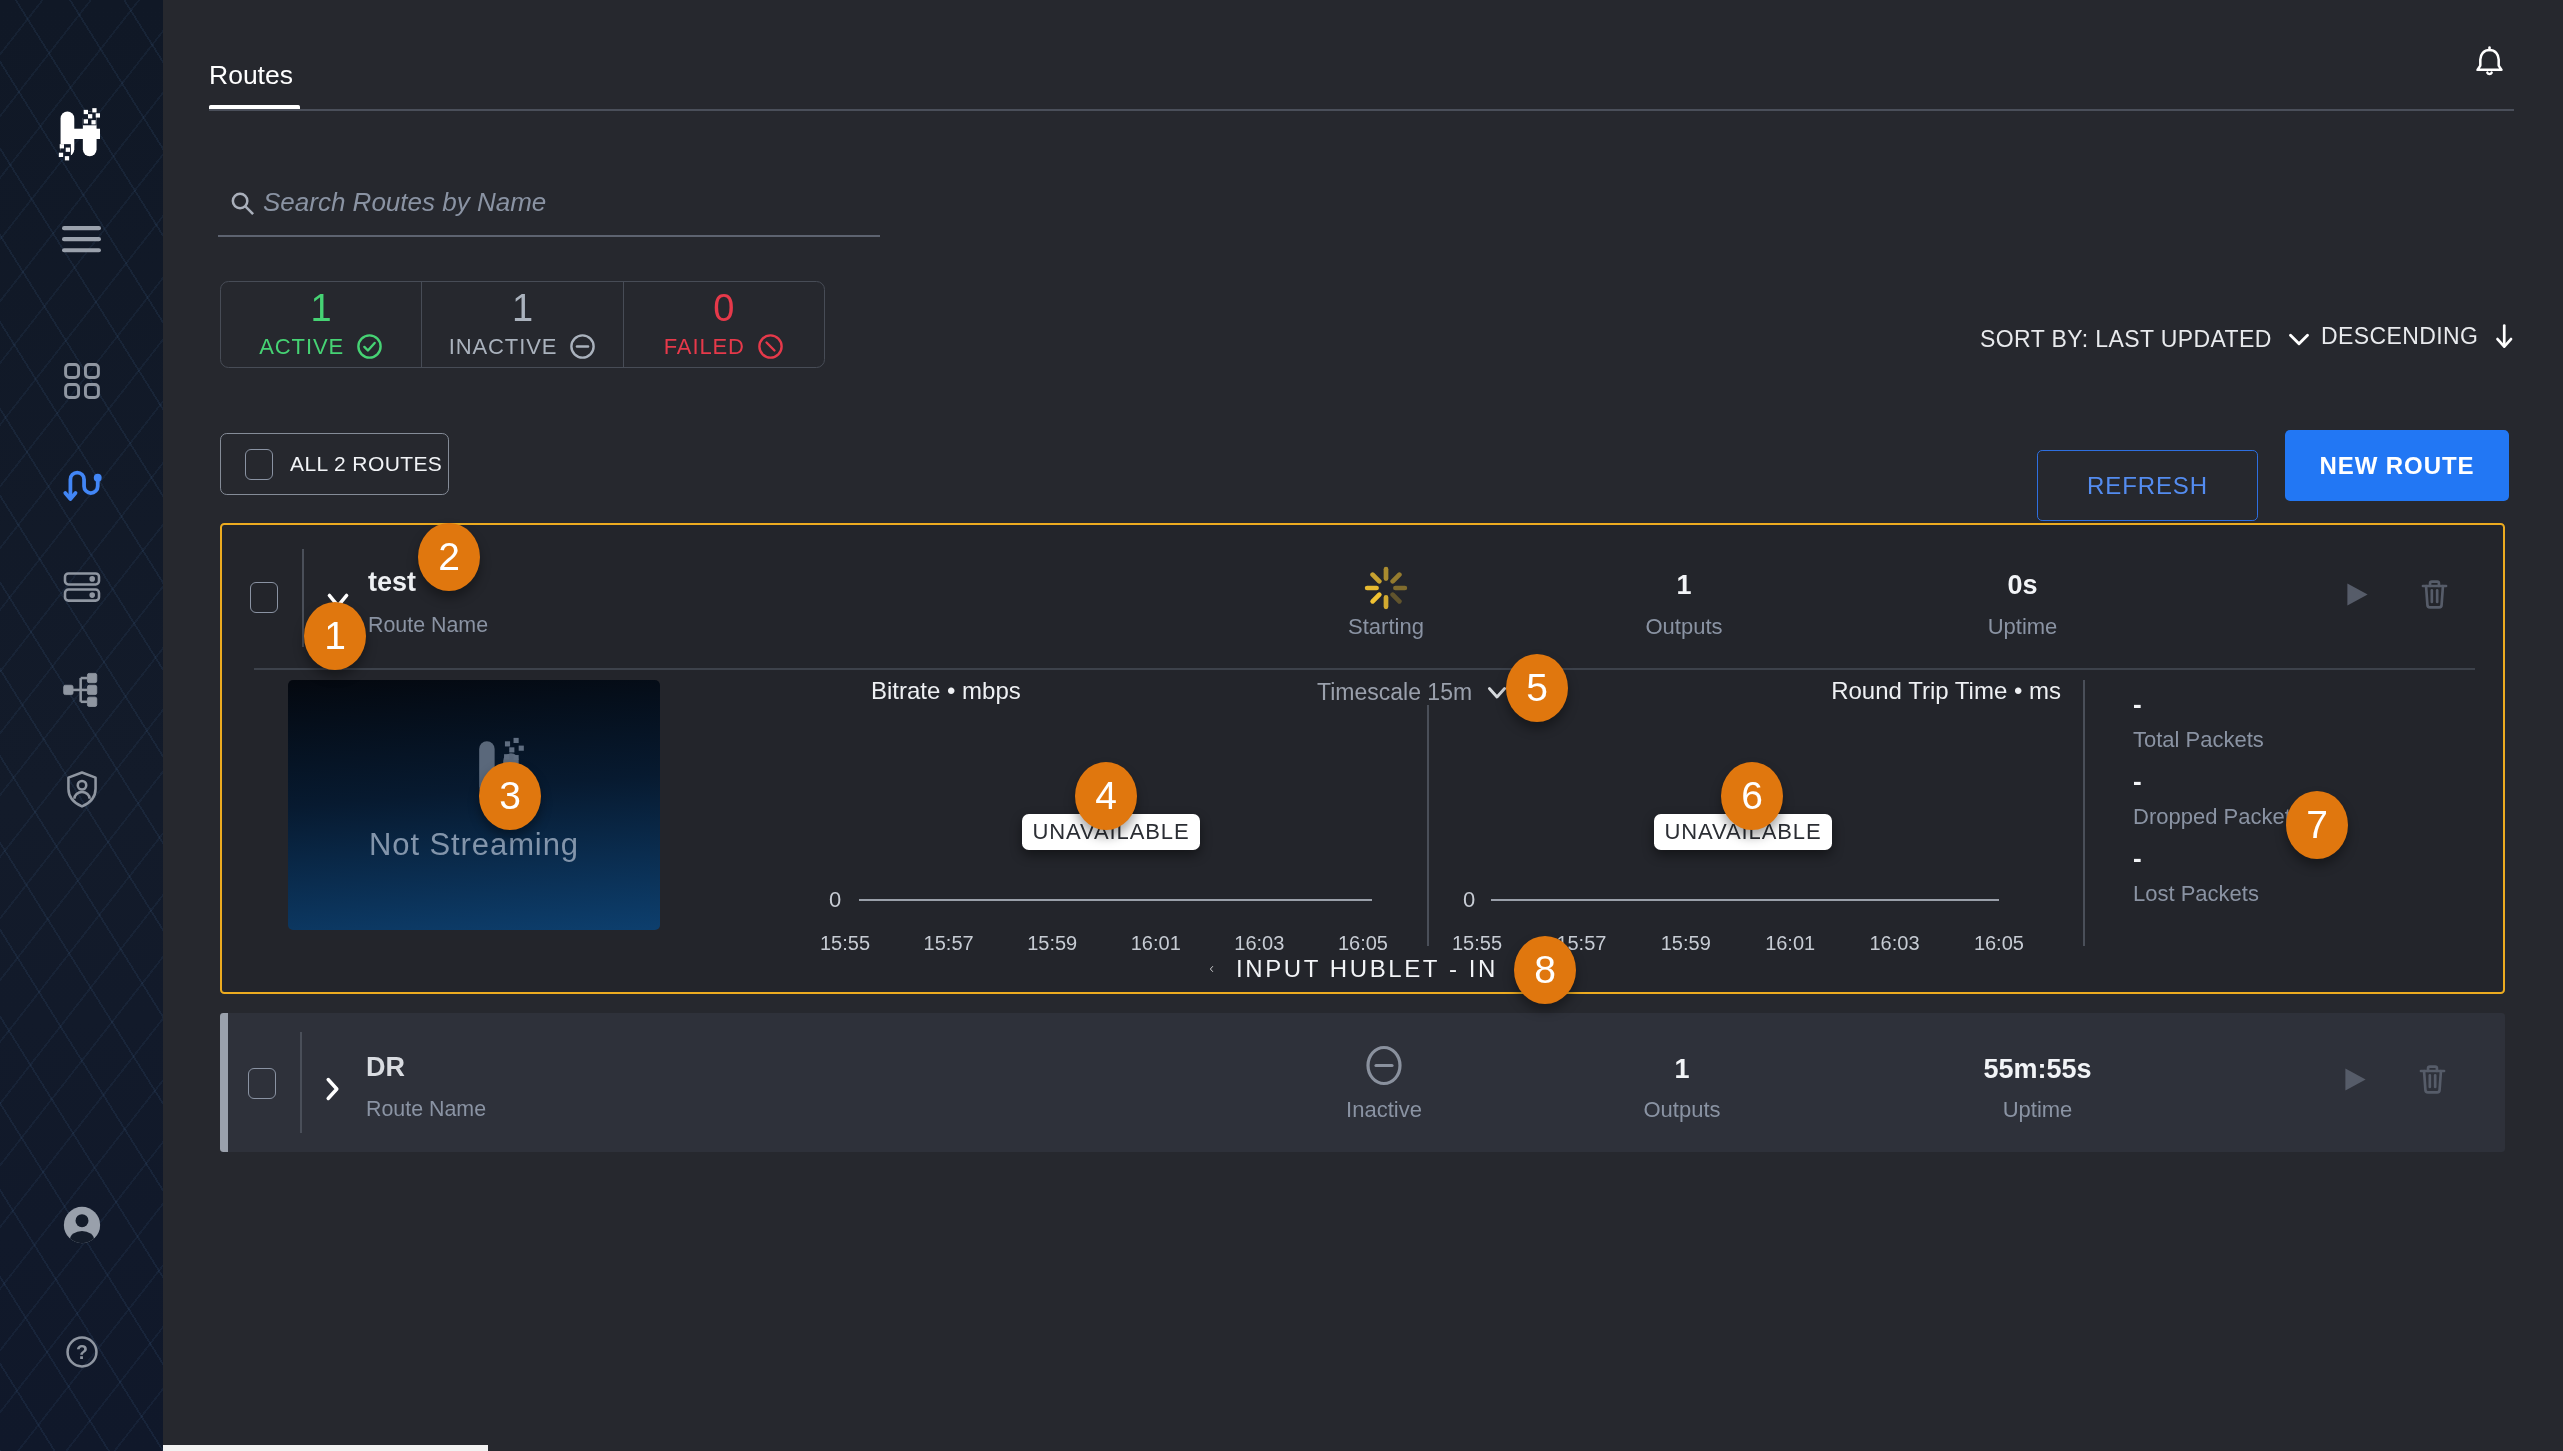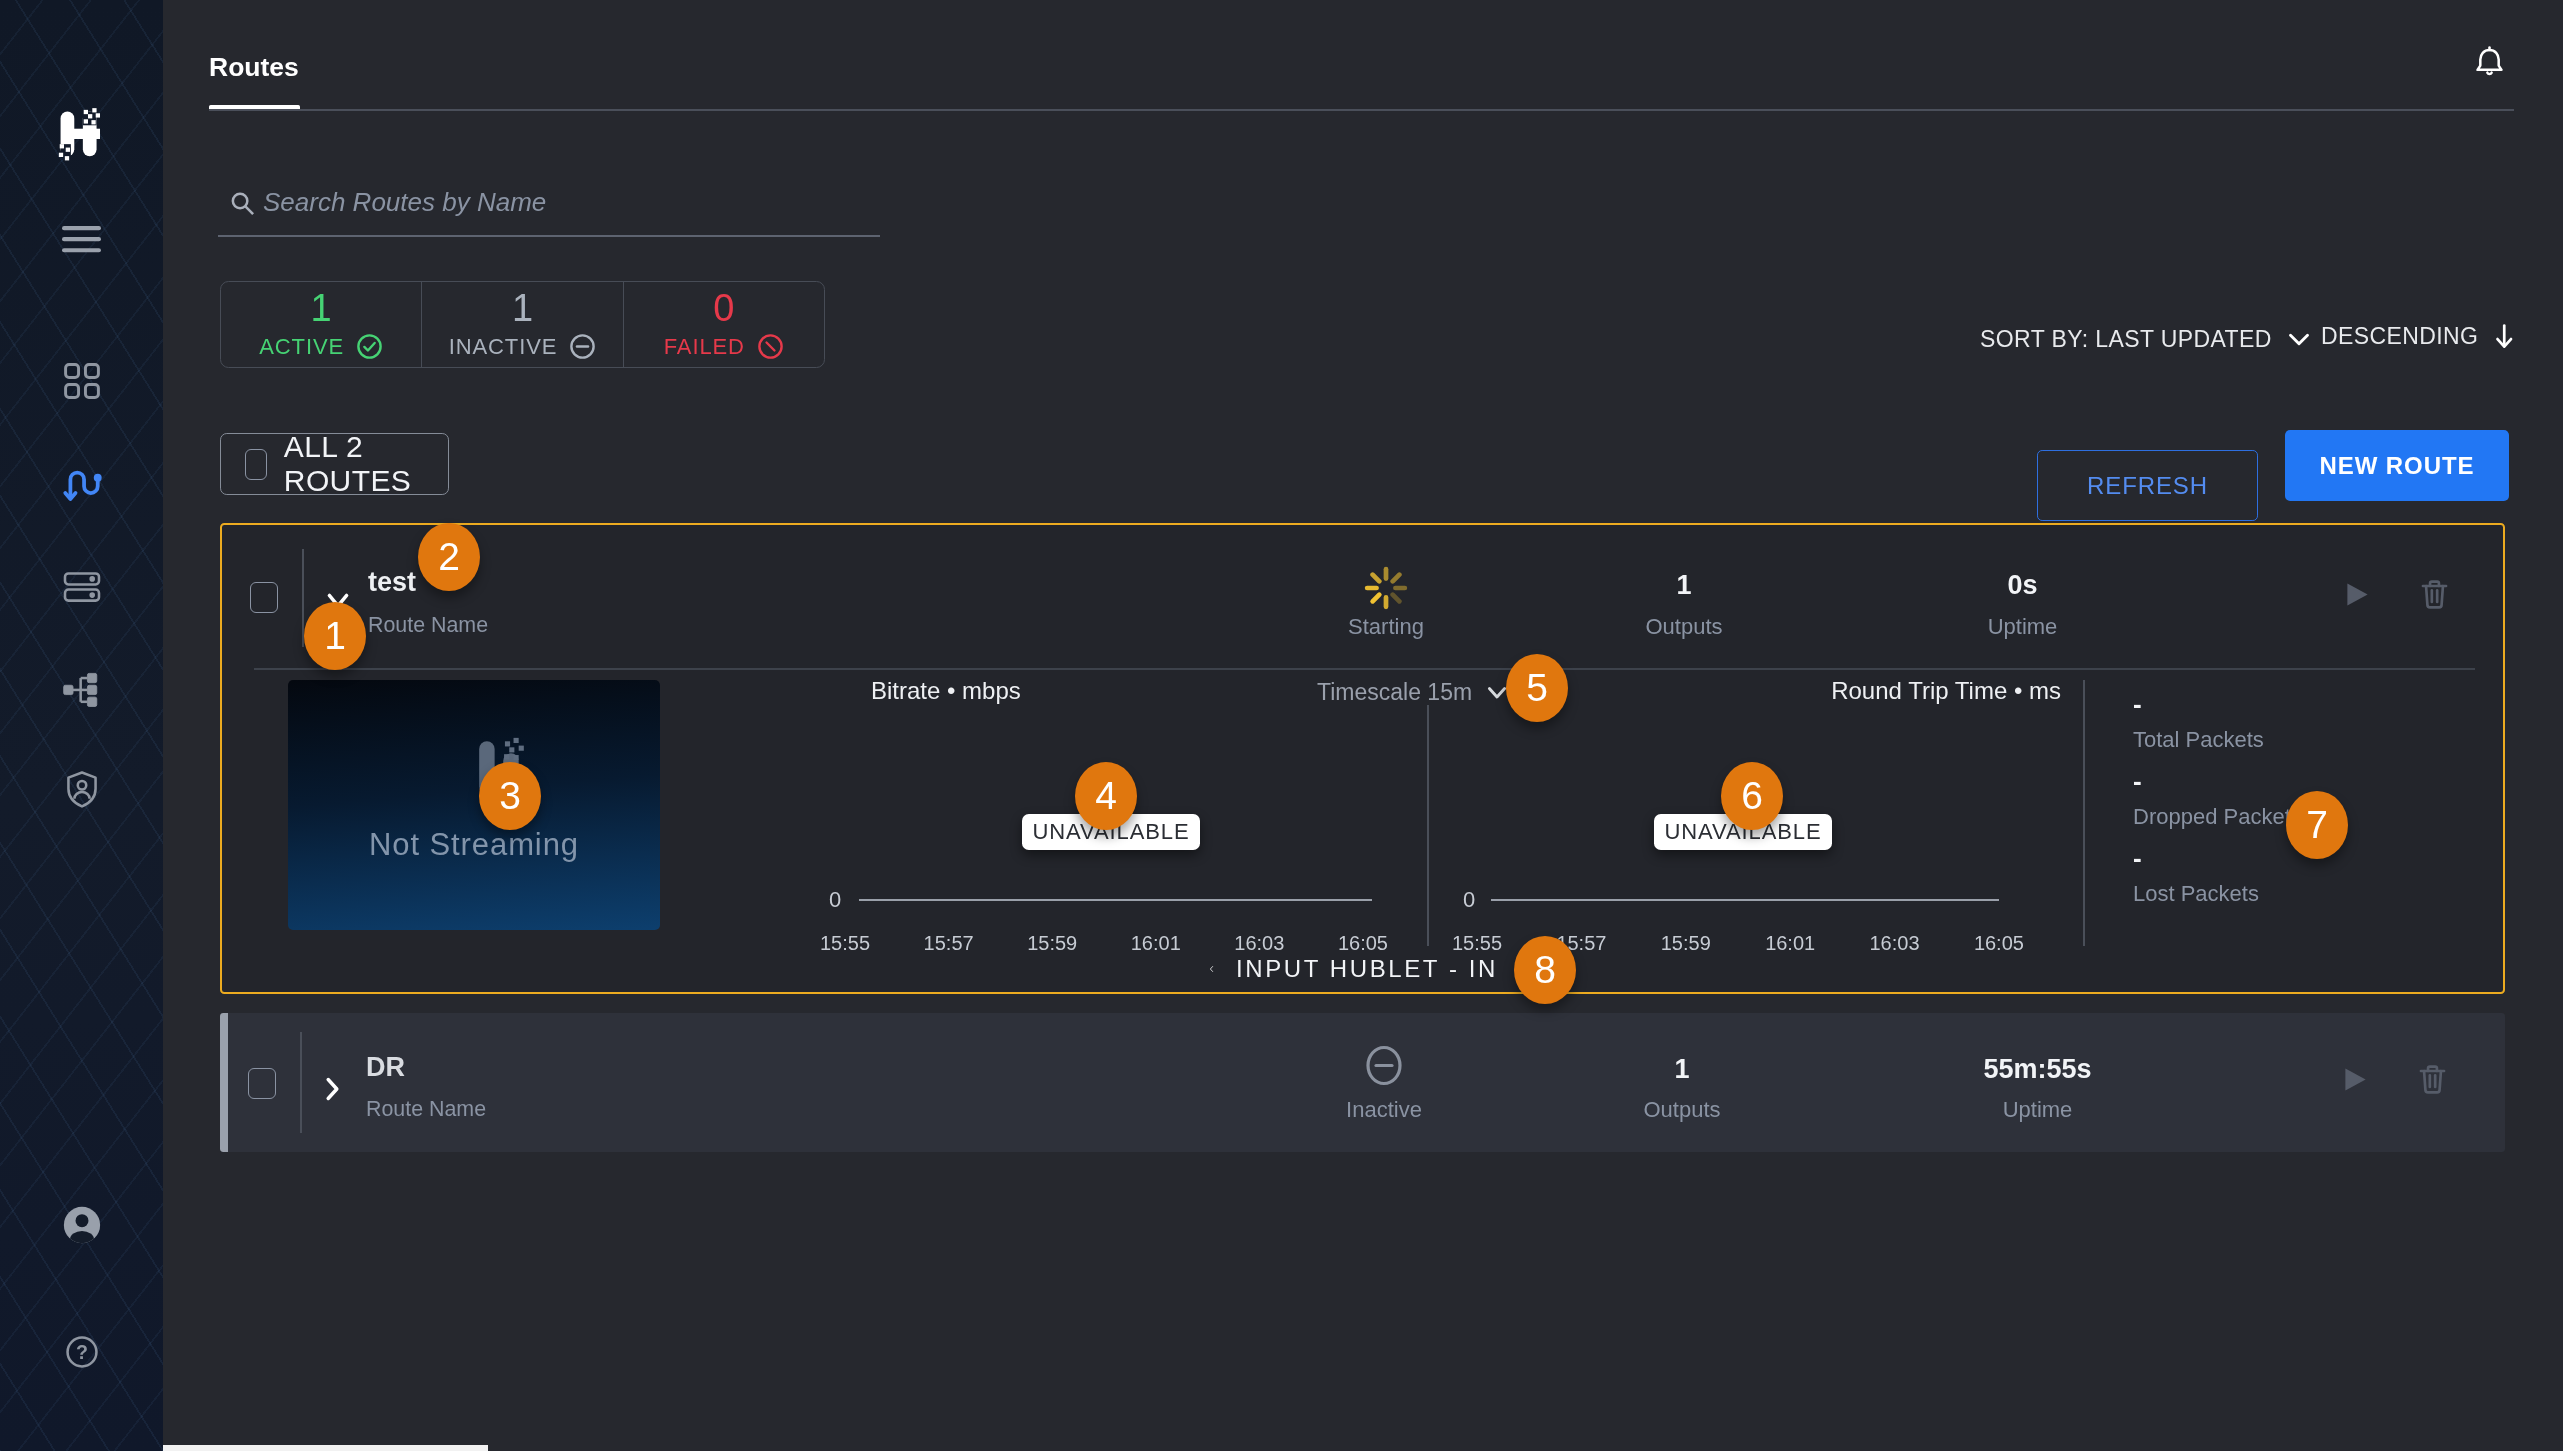--- a/index.html
+++ b/index.html
@@ -31,21 +31,21 @@
   .counter + .counter{border-left:1.7px solid #474c56;}
   .counter .cval{font-size:38px;line-height:1;}
   .counter .clab{font-size:22px;letter-spacing:0.9px;display:flex;align-items:center;gap:12px;}
   .c-green{color:#46d374;} .c-gray{color:#aab2bd;} .c-red{color:#e6394a;}
   
   .sort-txt{color:#e8eaed;font-size:23px;letter-spacing:0.4px;display:flex;align-items:center;gap:15.4px;cursor:pointer;}
   
   #select-all{position:absolute;left:220px;top:433px;width:229px;height:62px;border:1.7px solid #858c98;
     border-radius:6.8px;display:flex;align-items:center;gap:17px;padding-left:24px;box-sizing:border-box;cursor:pointer;}
   .cbx{width:26px;height:29px;border:1.7px solid #8a93a3;border-radius:6px;background:transparent;cursor:pointer;}
-  .sel-lab{color:#f2f4f7;font-size:30px;letter-spacing:0.4px;}
+  .sel-lab{color:#f2f4f7;font-size:21px;letter-spacing:0.4px;}
   .btn{position:absolute;display:flex;align-items:center;justify-content:center;border-radius:5.1px;
     font-size:24px;letter-spacing:0.9px;cursor:pointer;box-sizing:border-box;}
   #refresh-btn{left:2037px;top:430px;width:221px;height:71px;border:1.7px solid #2e6fe0;color:#548cf0;background:transparent;margin-top:20px;}
   #newroute-btn{left:2285px;top:430px;width:224px;height:71px;background:#2277f4;color:#ffffff;font-weight:bold;}
   
   #card1{position:absolute;left:220px;top:523px;width:2285px;height:471px;background:#23252b;
     border:2.6px solid #ecab20;border-radius:4.3px;box-sizing:border-box;}
   #card2{position:absolute;left:220px;top:1013px;width:2285px;height:139px;background:#2e313a;border-radius:3.4px;}
   .vdiv{position:absolute;width:1.7px;background:#4a4f59;}
   .route-name{color:#eef0f3;font-size:27px;font-weight:bold;}
@@ -169,21 +169,21 @@
       </svg>
     </div>
     <div class="side-ic" style="top:1335px;">
       <svg width="34" height="34" viewBox="0 0 40 40">
         <circle cx="20" cy="20" r="17" fill="none" stroke="#8f96a1" stroke-width="3"></circle>
         <text x="20" y="28" text-anchor="middle" font-size="23" font-weight="bold" fill="#8f96a1" font-family="Liberation Sans, sans-serif">?</text>
       </svg>
     </div>
   </div>
 
-  <div class="abs page-title" style="left:209px;top:52px;font-weight:bold;">Routes</div>
+  <div class="abs page-title" style="left:209px;top:60px;">Routes</div>
   <div class="abs tab-underline" style="left:209px;top:105px;width:91px;"></div>
   <div class="abs hline" style="left:209px;top:109px;width:2305px;"></div>
   <div class="abs icon-btn" style="left:2475px;top:46px;">
     <svg width="29" height="32" viewBox="0 0 30 33" fill="none" stroke="#ffffff" stroke-width="2.6" stroke-linejoin="round" stroke-linecap="round">
       <path d="M15 4 C9.2 4 5.5 8.6 5.5 14 v6.2 L2.6 24.6 h24.8 L24.5 20.2 V14 C24.5 8.6 20.8 4 15 4 Z"></path>
       <path d="M12.8 27.5 a2.4 2.4 0 0 0 4.4 0"></path>
       <line x1="15" y1="1.5" x2="15" y2="4"></line>
     </svg>
   </div>
 

